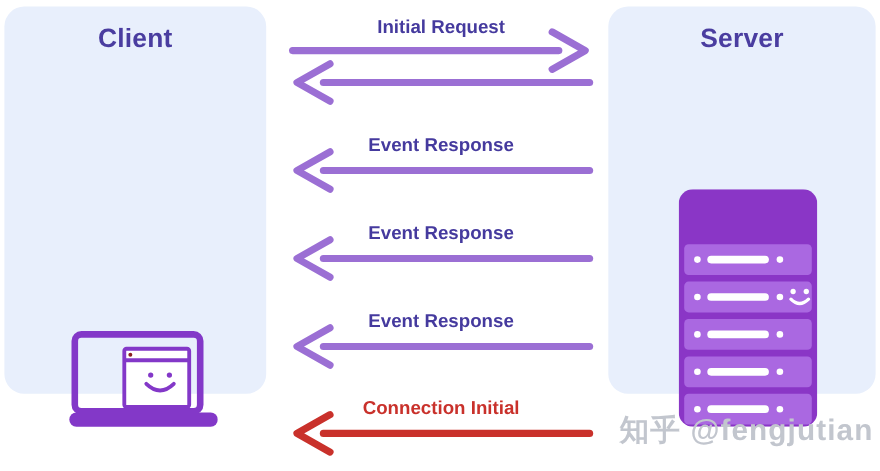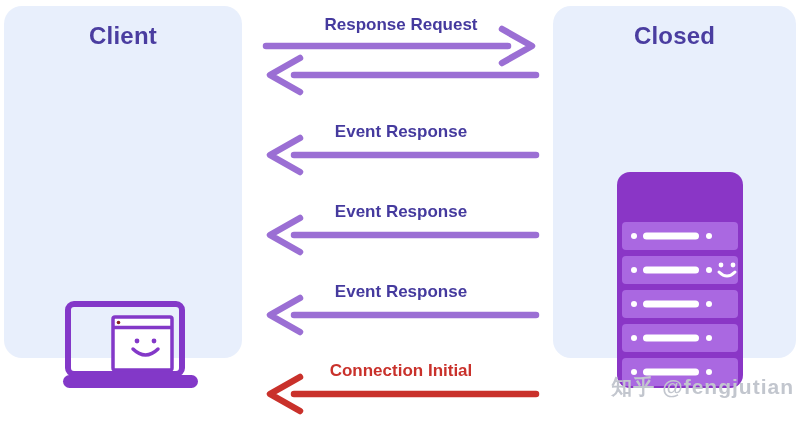--- a/index.html
+++ b/index.html
@@ -32,45 +32,45 @@
   .client-icon { position:absolute; left:53px; top:300px; }
   .server-icon { position:absolute; left:617px; top:172px; }
   .laptop-line  { stroke:var(--icon-purple,#8338c8); fill:none; }
   .laptop-fill  { fill:var(--icon-purple,#8338c8); }
   .srv-dark  { fill:var(--server-dark,#8a36c6); }
   .srv-light { fill:var(--server-light,#aa68e1); }
   .srv-white { fill:#ffffff; }
   .srv-smile { stroke:#ffffff; stroke-width:3; fill:none; stroke-linecap:round; }
   .watermark {
     position:absolute; top:373px; right:6px;
-    font-size:21px; font-weight:600; letter-spacing:1px;
+    font-size:27px; font-weight:600; letter-spacing:1px;
     color:var(--watermark-text,#c2c6ce); white-space:nowrap;
   }
   
   .lbl-0 { top:14px; }  .arr-0 { top:24px; }
   .arr-1 { top:53px; }
   .lbl-2 { top:121px; } .arr-2 { top:133px; }
   .lbl-3 { top:201px; } .arr-3 { top:213px; }
   .lbl-4 { top:281px; } .arr-4 { top:293px; }
   .lbl-5 { top:360px; } .arr-5 { top:372px; }
 </style>
 </head>
 <body>
 
 <div class="canvas">
 
   <div class="panel panel-client">
     <div class="panel-title">Client</div>
   </div>
 
   <div class="panel panel-server">
-    <div class="panel-title">Closed</div>
+    <div class="panel-title">Server</div>
   </div>
 
-  <div class="msg-label lbl-0">Response Request</div>
+  <div class="msg-label lbl-0">Initial Request</div>
   <svg class="arrow arr-0" viewBox="0 0 282 44">
     <line class="arrow-stroke stroke-purple" x1="6" y1="22" x2="248" y2="22"></line>
     <polyline class="arrow-stroke stroke-purple" points="242,5 272,22 242,39"></polyline>
   </svg>
 
   <div class="msg-label"></div>
   <svg class="arrow arr-1" viewBox="0 0 282 44">
     <line class="arrow-stroke stroke-purple" x1="276" y1="22" x2="34" y2="22"></line>
     <polyline class="arrow-stroke stroke-purple" points="40,5 10,22 40,39"></polyline>
   </svg>

